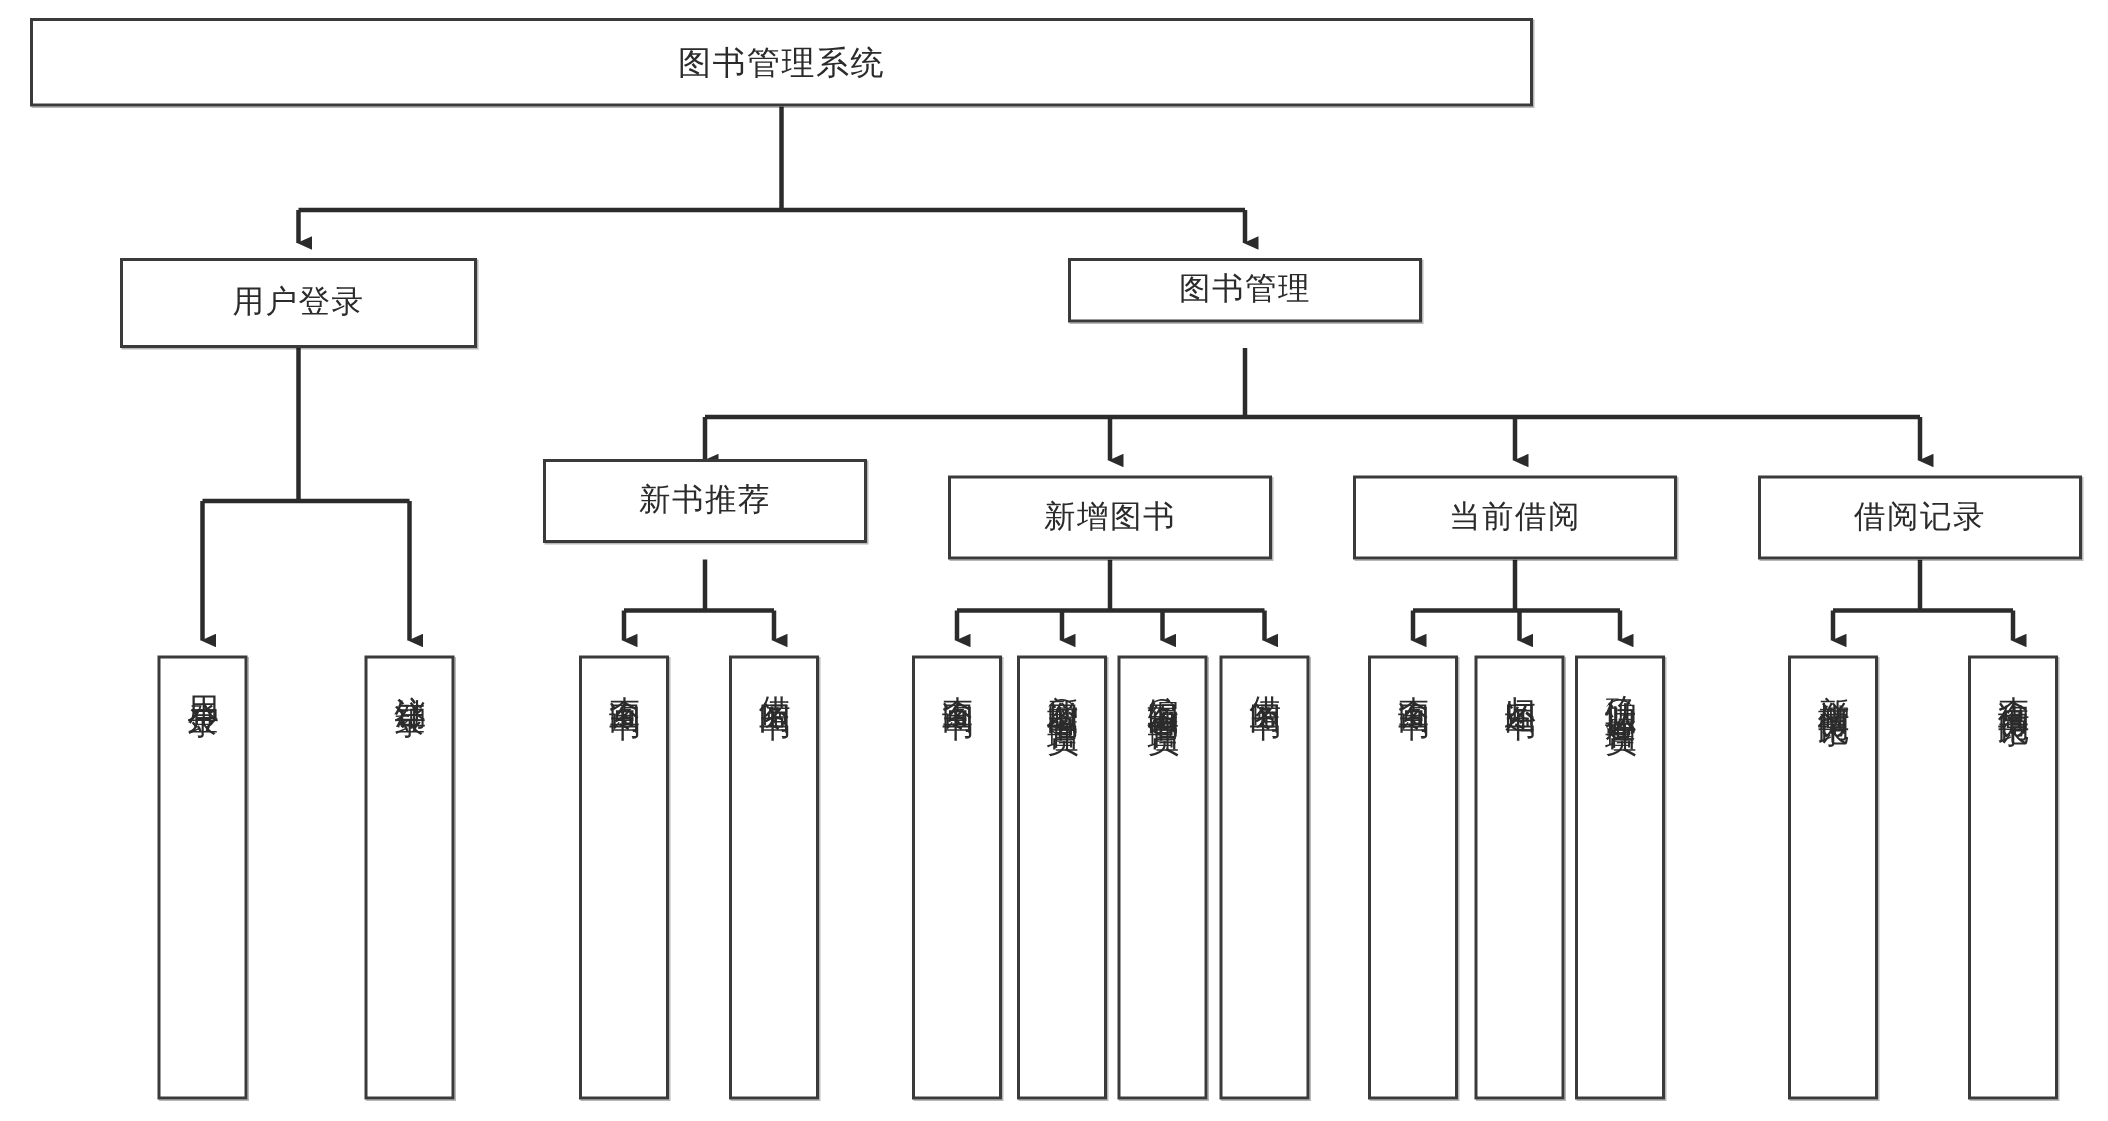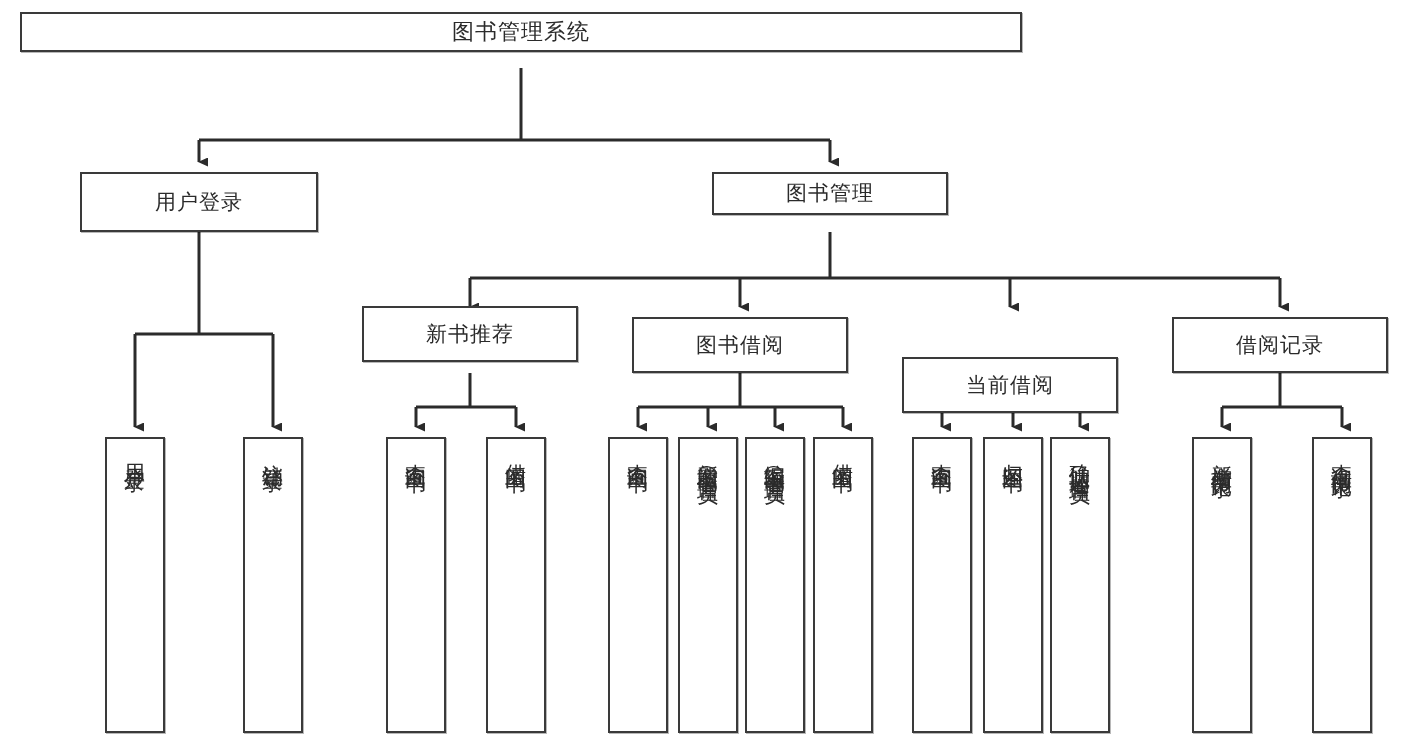--- a/index.html
+++ b/index.html
@@ -113,36 +113,36 @@
         <line x1="1013" y1="407" x2="1013" y2="427" stroke="#2b2b2b" stroke-width="3" marker-end="url(#arrowhead)"></line>
         <line x1="1080" y1="407" x2="1080" y2="427" stroke="#2b2b2b" stroke-width="3" marker-end="url(#arrowhead)"></line>
         <line x1="1280" y1="373" x2="1280" y2="407" stroke="#2b2b2b" stroke-width="3"></line>
         <line x1="1222" y1="407" x2="1342" y2="407" stroke="#2b2b2b" stroke-width="3"></line>
         <line x1="1222" y1="407" x2="1222" y2="427" stroke="#2b2b2b" stroke-width="3" marker-end="url(#arrowhead)"></line>
         <line x1="1342" y1="407" x2="1342" y2="427" stroke="#2b2b2b" stroke-width="3" marker-end="url(#arrowhead)"></line>
       </g>
   </svg>
 
   <div id="node-layer">
-      <div class="node-box horiz root" style="left: 20px; top: 12px; width: 1002px; height: 40px; border-color: rgb(58, 58, 58); background: rgb(255, 255, 255);">
+      <div class="node-box horiz root" style="left: 20px; top: 12px; width: 1002px; height: 59px; border-color: rgb(58, 58, 58); background: rgb(255, 255, 255);">
         <span class="node-label" style="color: rgb(43, 43, 43);">图书管理系统</span>
       </div>
       <div class="node-box horiz" style="left: 80px; top: 172px; width: 238px; height: 60px; border-color: rgb(58, 58, 58); background: rgb(255, 255, 255);">
         <span class="node-label" style="color: rgb(43, 43, 43);">用户登录</span>
       </div>
       <div class="node-box horiz" style="left: 712px; top: 172px; width: 236px; height: 43px; border-color: rgb(58, 58, 58); background: rgb(255, 255, 255);">
         <span class="node-label" style="color: rgb(43, 43, 43);">图书管理</span>
       </div>
       <div class="node-box horiz" style="left: 362px; top: 306px; width: 216px; height: 56px; border-color: rgb(58, 58, 58); background: rgb(255, 255, 255);">
         <span class="node-label" style="color: rgb(43, 43, 43);">新书推荐</span>
       </div>
       <div class="node-box horiz" style="left: 632px; top: 317px; width: 216px; height: 56px; border-color: rgb(58, 58, 58); background: rgb(255, 255, 255);">
-        <span class="node-label" style="color: rgb(43, 43, 43);">图书借阅</span>
+        <span class="node-label" style="color: rgb(43, 43, 43);">新增图书</span>
       </div>
-      <div class="node-box horiz" style="left: 902px; top: 317px; width: 216px; height: 56px; border-color: rgb(58, 58, 58); background: rgb(255, 255, 255); margin-top: 40px;">
+      <div class="node-box horiz" style="left: 902px; top: 317px; width: 216px; height: 56px; border-color: rgb(58, 58, 58); background: rgb(255, 255, 255);">
         <span class="node-label" style="color: rgb(43, 43, 43);">当前借阅</span>
       </div>
       <div class="node-box horiz" style="left: 1172px; top: 317px; width: 216px; height: 56px; border-color: rgb(58, 58, 58); background: rgb(255, 255, 255);">
         <span class="node-label" style="color: rgb(43, 43, 43);">借阅记录</span>
       </div>
       <div class="node-box vert" style="left: 105px; top: 437px; width: 60px; height: 296px; border-color: rgb(58, 58, 58); background: rgb(255, 255, 255);">
         <span class="node-label" style="color: rgb(43, 43, 43);">用户登录</span>
       </div>
       <div class="node-box vert" style="left: 243px; top: 437px; width: 60px; height: 296px; border-color: rgb(58, 58, 58); background: rgb(255, 255, 255);">
         <span class="node-label" style="color: rgb(43, 43, 43);">注销登录</span>

